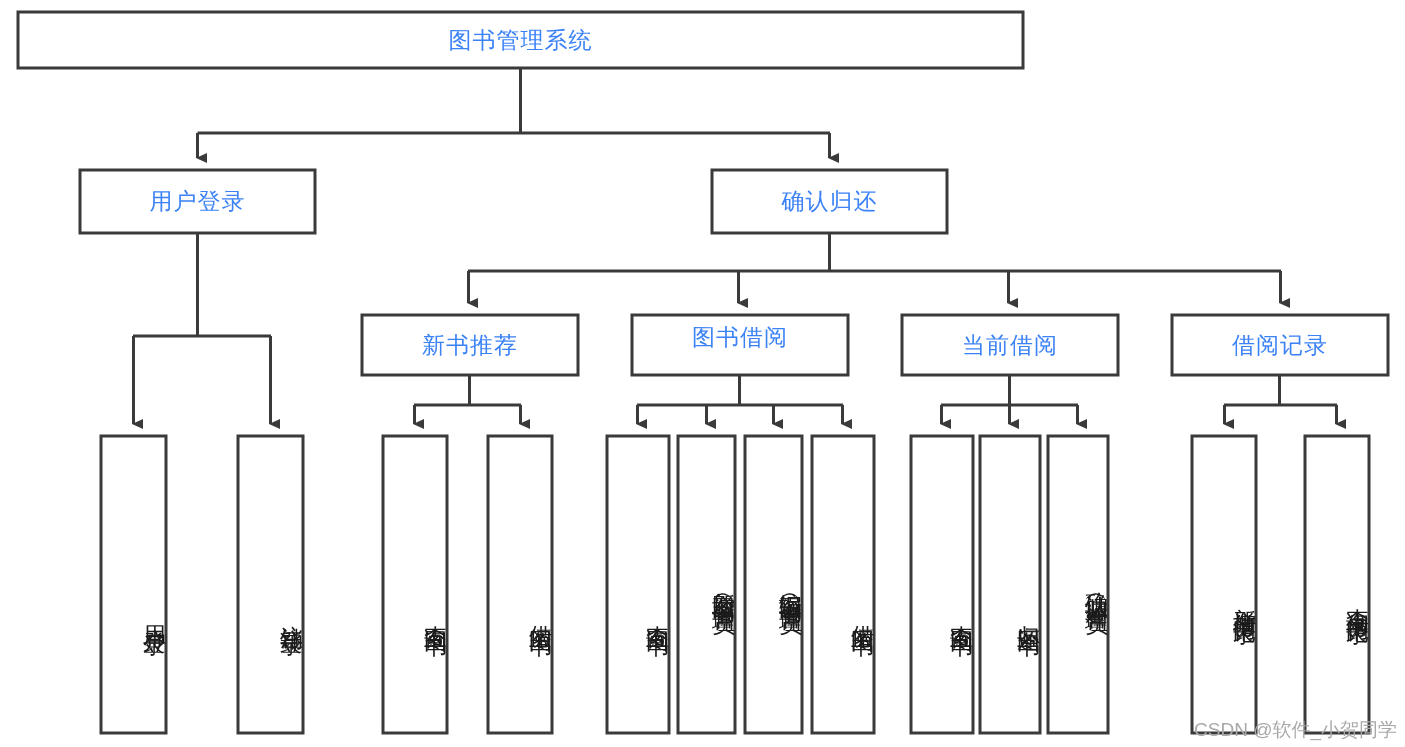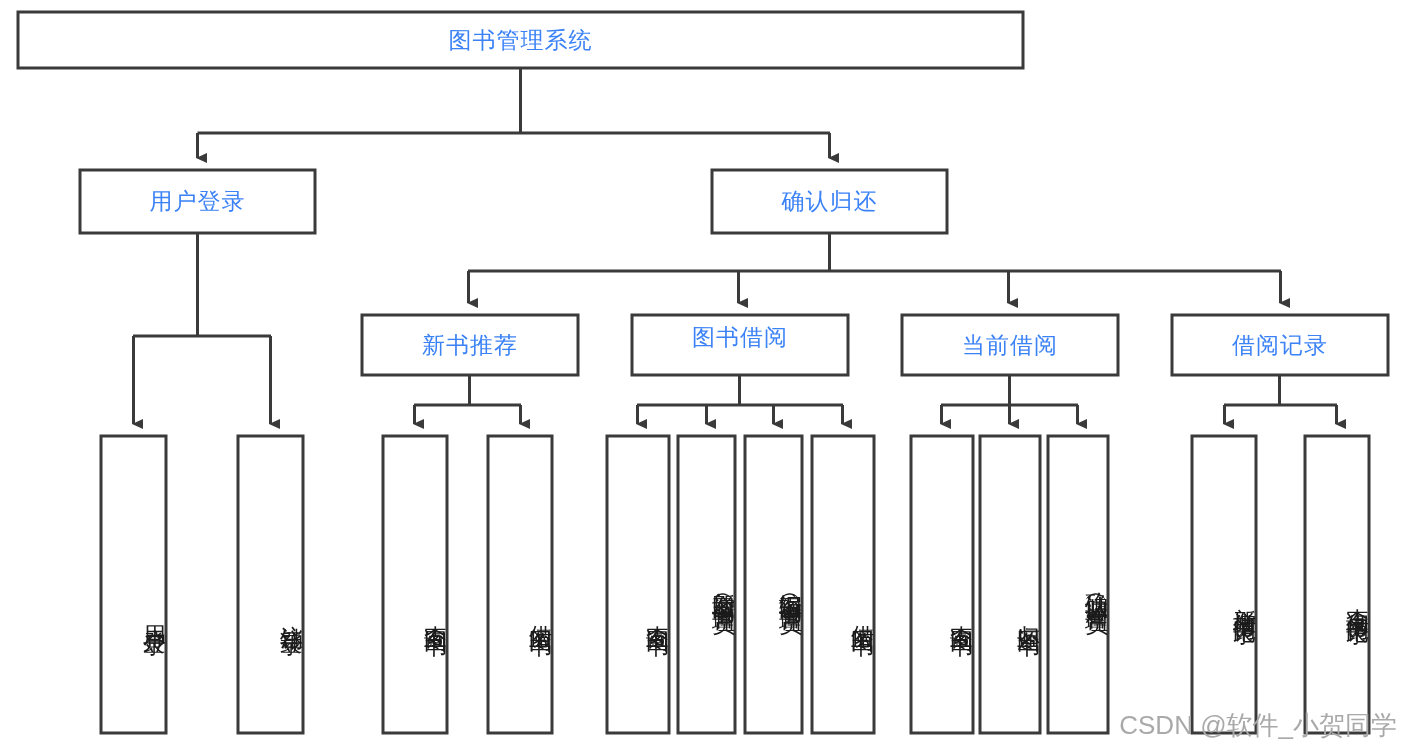--- a/index.html
+++ b/index.html
@@ -61,21 +61,21 @@
     writing-mode: vertical-rl;
     text-orientation: upright;
     letter-spacing: 3px;
     line-height: 1;
     pointer-events: none;
   }
   .watermark {
     position: absolute;
     right: 8px;
     bottom: 4px;
-    font-size: 26px;
+    font-size: 19px;
     color: #a9a9a9;
     white-space: nowrap;
     pointer-events: none;
   }
 </style>
 </head>
 <body>
 
 <div id="diagram-root">
 

